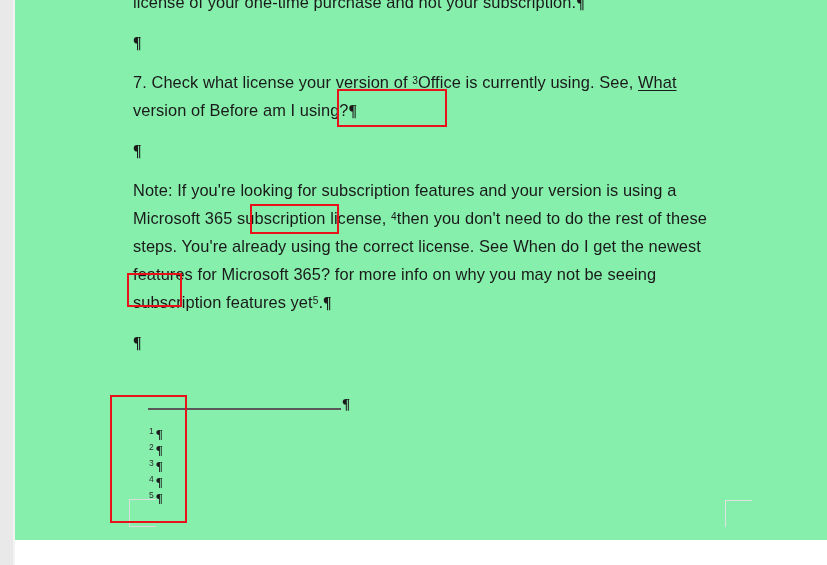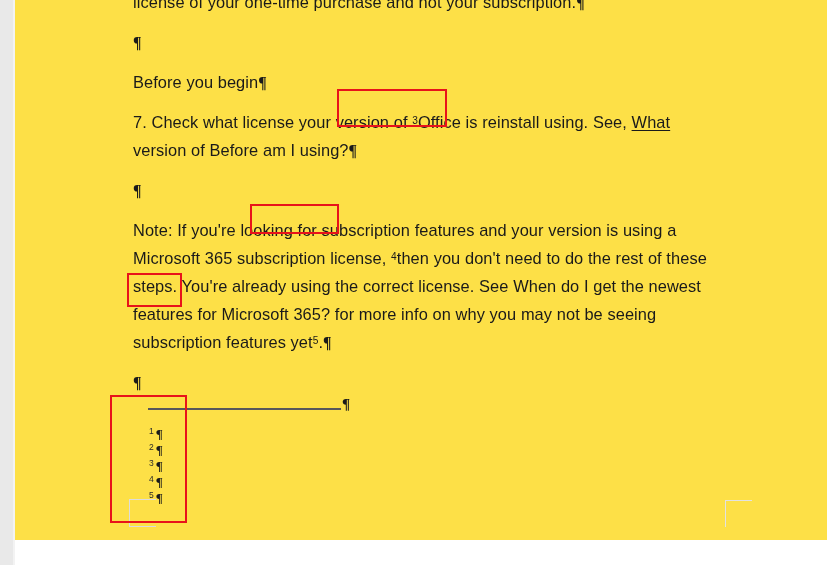--- a/index.html
+++ b/index.html
@@ -36,21 +36,21 @@
     height: 565px;
     background: #f3f3f3;
   }
   
   .page {
     position: absolute;
     left: 15px;
     top: 0;
     width: 812px;
     height: 540px;
-    background: #fde047;
+    background: #86efac;
   }
   .page-bottom-fill {
     position: absolute;
     left: 15px;
     top: 540px;
     width: 812px;
     height: 25px;
     background: #ffffff;
   }
   
@@ -180,23 +180,22 @@
   <div class="gutter-edge"></div>
 
   <div class="page">
 
     <div class="doc-body">
 
       <p class="para"><span>license of your one-time purchase and not your subscription.</span><span class="pilcrow">¶</span></p>
 
       <p class="para empty"><span class="pilcrow">¶</span></p>
 
-      <p class="para"><span>Before you begin</span><span class="pilcrow">¶</span></p>
-
-      <p class="para"><span>7. Check what license your version of </span><sup>3</sup><span>Office is reinstall using. See, </span><span class="underline-link">What</span><span> version of Before am I using?</span><span class="pilcrow">¶</span></p>
+
+      <p class="para"><span>7. Check what license your version of </span><sup>3</sup><span>Office is currently using. See, </span><span class="underline-link">What</span><span> version of Before am I using?</span><span class="pilcrow">¶</span></p>
 
       <p class="para empty"><span class="pilcrow">¶</span></p>
 
       <p class="para"><span>Note: If you're looking for subscription features and your version is using a Microsoft 365 subscription license, </span><sup>4</sup><span>then you don't need to do the rest of these steps. You're already using the correct license. See When do I get the newest features for Microsoft 365? for more info on why you may not be seeing subscription features yet</span><sup>5</sup><span>.</span><span class="pilcrow">¶</span></p>
 
       <p class="para empty"><span class="pilcrow">¶</span></p>
 
 
     </div>
 

